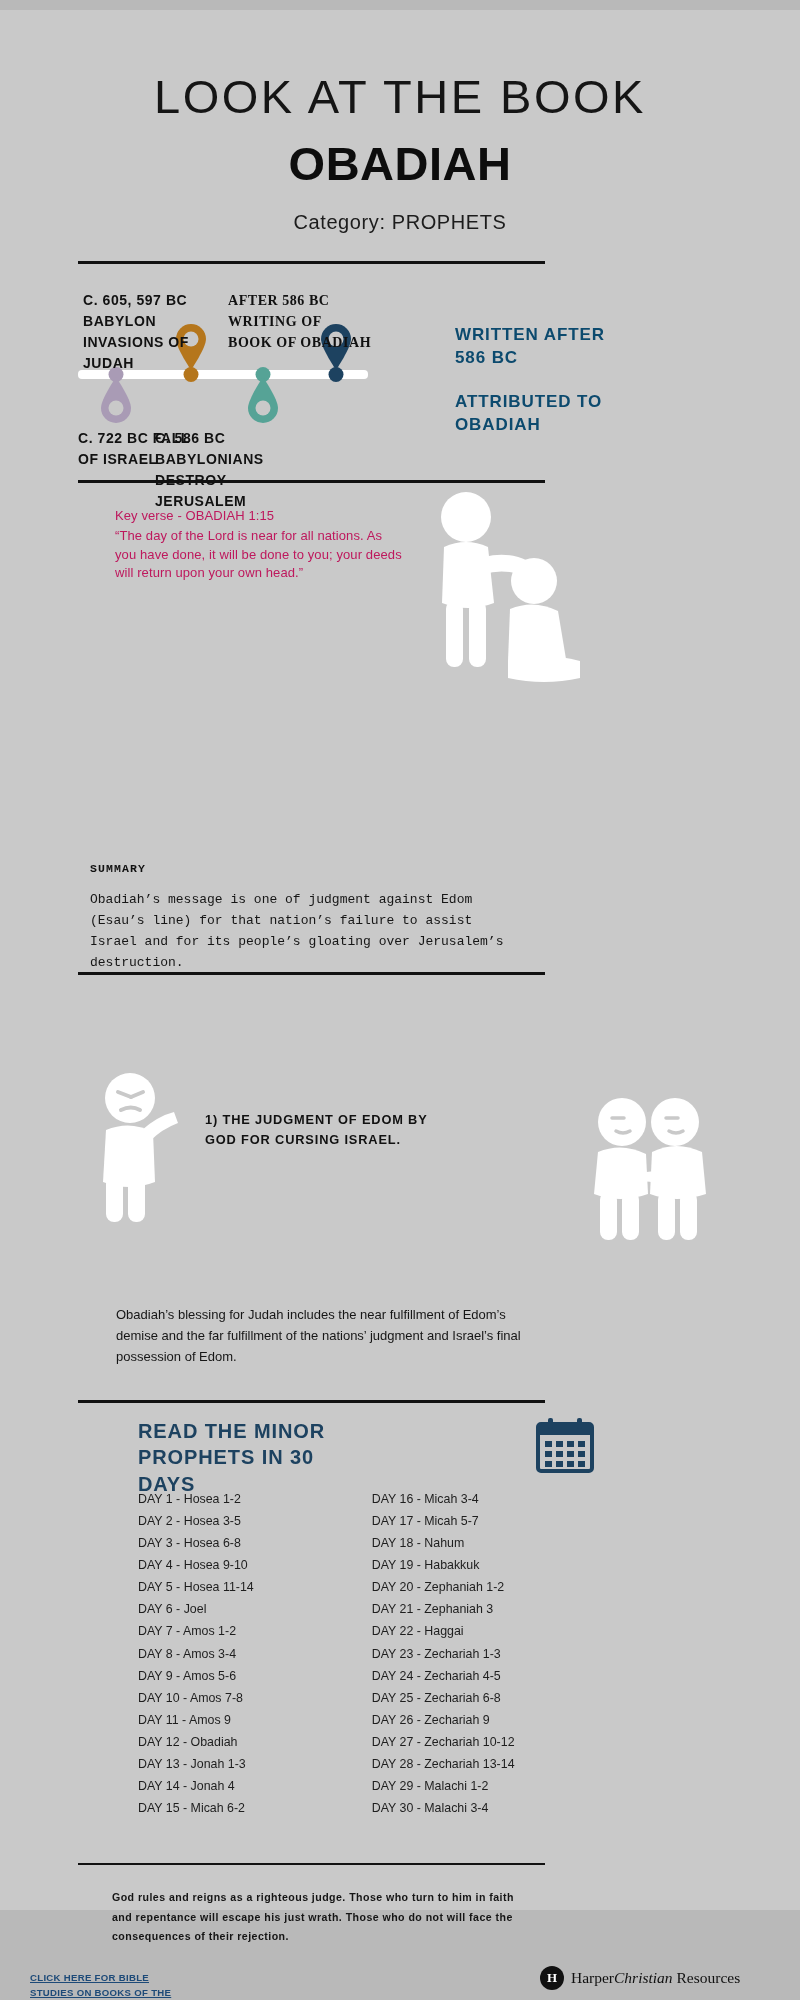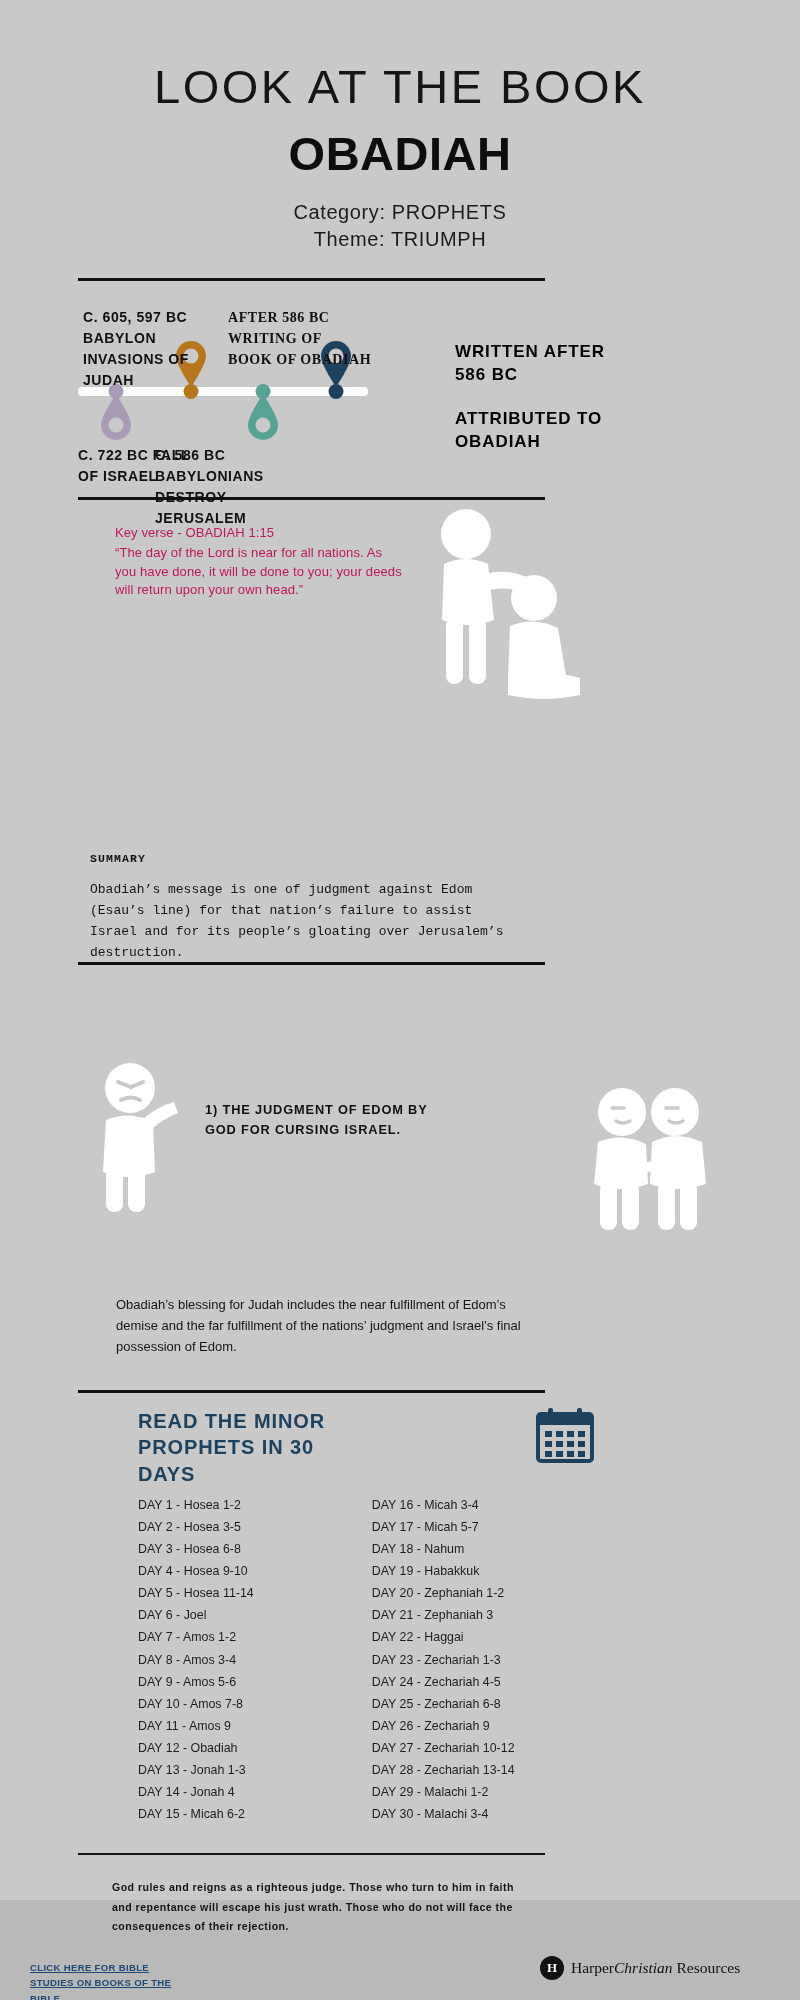--- a/index.html
+++ b/index.html
@@ -7,21 +7,21 @@
     width: 800px; height: 2000px;
     background: #b9b9b9;
     font-family: "Liberation Sans", sans-serif;
     color: #1a1a1a;
     overflow: hidden;
   }
   .page {
     position: relative;
     width: 800px; height: 1900px;
     background: #c9c9c9;
-    margin: 0 auto;
+    margin: 10px auto;
   }
   
   .header { padding-top: 62px; text-align: center; }
   .title-main {
     font-size: 47px; font-weight: 300; letter-spacing: 2.5px;
     color: #151515; line-height: 1.05;
   }
   .title-book {
     font-size: 47px; font-weight: 700; letter-spacing: 0.5px;
     color: #0d0d0d; margin-top: 18px; line-height: 1.05;
@@ -59,21 +59,21 @@
     letter-spacing: 0.55px; line-height: 1.5; color: #111;
     text-transform: uppercase; width: 160px;
   }
   .tl-label.top { top: 12px; }
   .tl-label.bot { top: 150px; }
 
   
   .side-note {
     position: absolute; left: 455px;
     font-size: 17px; font-weight: 700; letter-spacing: 0.9px;
-    line-height: 1.35; color: #000000;
+    line-height: 1.35; color: #0c4a6e;
   }
 
   
   .verse-sec { position: relative; margin-top: 6px; height: 200px; }
   .verse-text {
     position: absolute; left: 115px; top: 18px; width: 290px;
     font-size: 13px; font-weight: 300; line-height: 1.42; color: #be185d;
     letter-spacing: 0.1px;
   }
   .verse-text .kv { display:block; margin-bottom: 2px; }
@@ -131,21 +131,20 @@
 </style>
 </head>
 <body>
 
 <div class="page">
 
   <div class="header">
     <div class="title-main">LOOK AT THE BOOK</div>
     <div class="title-book">OBADIAH</div>
     <div class="meta-line first">Category: PROPHETS</div>
-    <div class="meta-line">Theme: TRIUMPH</div>
   </div>
 
   <div class="rule" style="width:467px; margin-top:27px; margin-left:78px;"></div>
 
   <div class="timeline-sec">
     <div class="tl-inner">
       <div class="tl-bar"></div>
       <div id="tl-items">
           <div class="tl-dot" style="left: 38px; background: rgb(169, 155, 181);"></div>
           <div class="pin" style="left: 38px; top: 99px;">
@@ -295,21 +294,21 @@
           <rect x="32" y="35" width="7" height="6"></rect>
             <rect x="43" y="35" width="7" height="6"></rect>
           <rect x="10" y="45" width="7" height="6"></rect>
             <rect x="21" y="45" width="7" height="6"></rect>
           <rect x="32" y="45" width="7" height="6"></rect>
             <rect x="43" y="45" width="7" height="6"></rect>
         </g>
       </svg>
     </div>
 
-    <div class="plan-cols" style="position:absolute; left:138px; top:86px;">
+    <div class="plan-cols" style="position:absolute; left:138px; top:70px;">
       <div class="plan-col" id="plan-left">
           <div>DAY 1 - Hosea 1-2</div>
           <div>DAY 2 - Hosea 3-5</div>
           <div>DAY 3 - Hosea 6-8</div>
           <div>DAY 4 - Hosea 9-10</div>
           <div>DAY 5 - Hosea 11-14</div>
           <div>DAY 6 - Joel</div>
           <div>DAY 7 - Amos 1-2</div>
           <div>DAY 8 - Amos 3-4</div>
           <div>DAY 9 - Amos 5-6</div>

